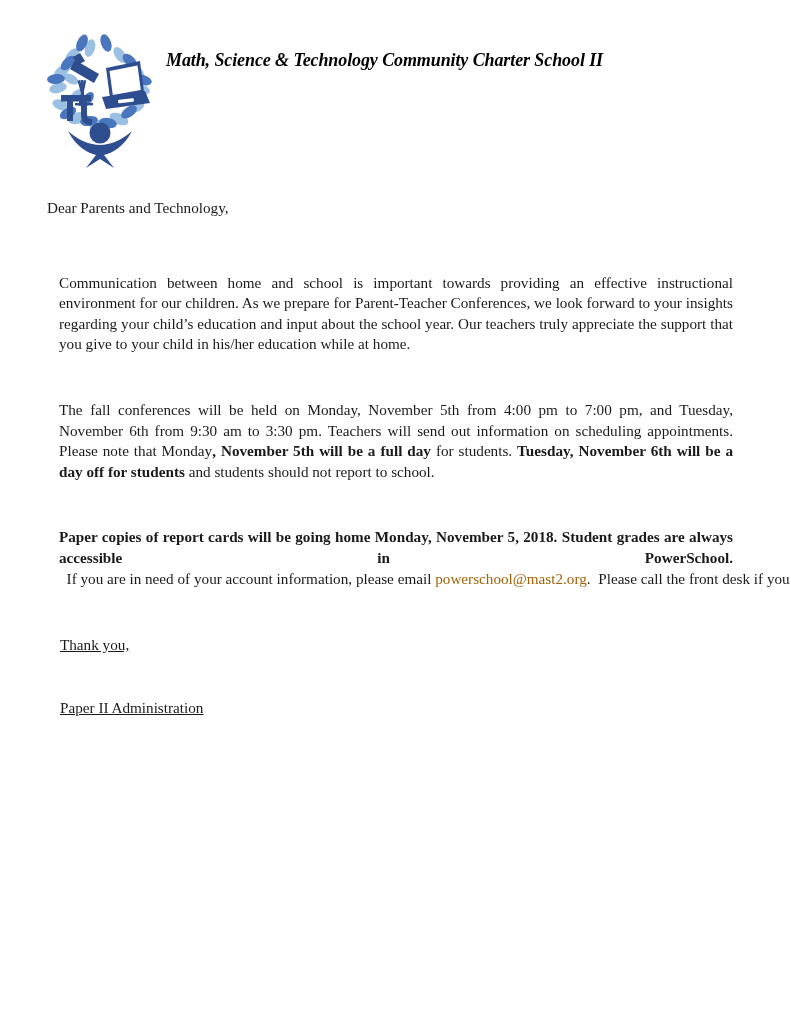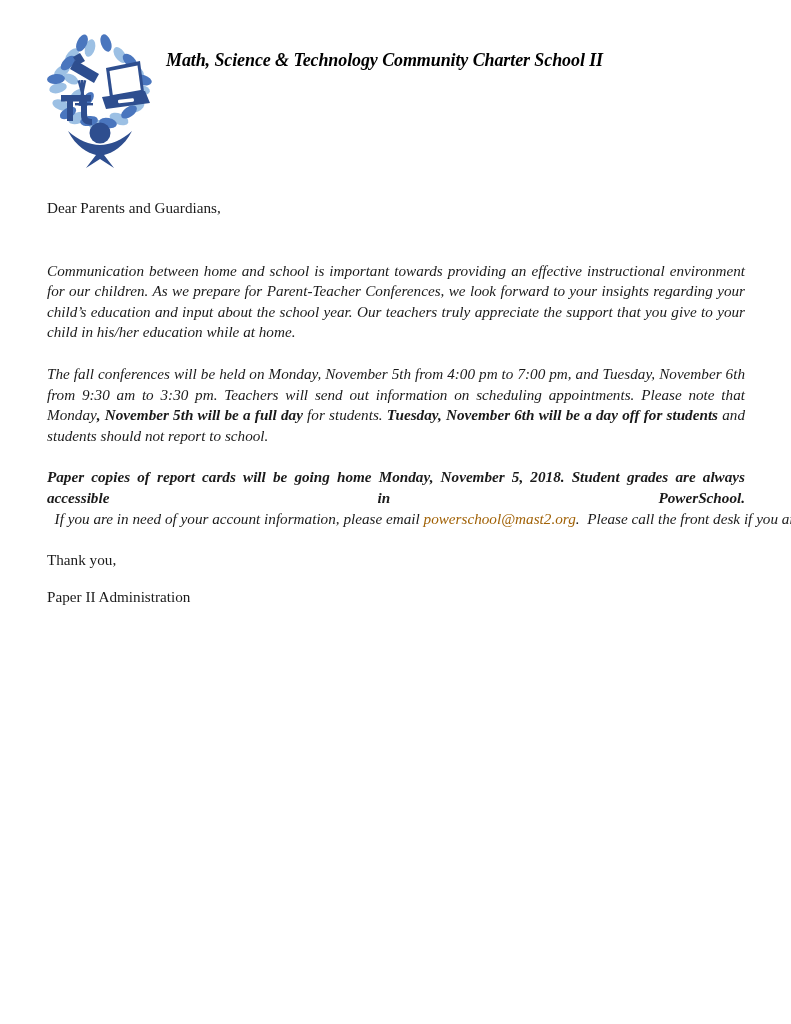--- a/index.html
+++ b/index.html
@@ -74,46 +74,46 @@
 
   .salutation {
     margin: 0;
     padding: 0;
     text-align: left;
     font-size: 15.2px;
     line-height: 20.6px;
   }
 
   p.para {
-    margin: 0;
+    margin: 12px;
     padding: 0;
     text-align: justify;
     text-justify: inter-word;
     font-size: 15.2px;
     line-height: 20.6px;
-    font-style: italic;
   }
 
   .gap-lg { height: 42px; }
   .gap-md { height: 21px; }
   .gap-sm { height: 16px; }
 
   .b { font-weight: bold; }
 
   .email-link {
     color: #a16207;
     text-decoration: none;
   }
 
   .closing {
-    margin: 0;
+    margin: 13px;
     padding: 0;
     text-align: left;
     font-size: 15.2px;
     line-height: 20.6px;
+    text-decoration: underline;
   }
 
   .wsp { white-space: pre; }
 </style>
 </head>
 <body>
 
 <div class="page">
 
   <div class="letterhead">
@@ -182,21 +182,21 @@
                  C 68 120, 80 114, 88 98
                  C 78 107, 66 112, 56 112 Z" fill="#2E4E8F"></path>
       </svg>
     </div>
 
     <div class="school-title">Math, Science &amp; Technology Community Charter School II</div>
   </div>
 
   <div class="letter-body">
 
-    <p class="salutation">Dear Parents and Guardians,</p>
+    <p class="salutation">Dear Parents and Technology,</p>
 
     <div class="gap-lg"></div>
 
     <p class="para">Communication between home and school is important towards providing an effective instructional environment for our children.  As we prepare for Parent-Teacher Conferences, we look forward to your insights regarding your child’s education and input about the school year. Our teachers truly appreciate the support that you give to your child in his/her education while at home.</p>
 
     <div class="gap-md"></div>
 
     <p class="para"><span>The fall conferences will be held on Monday, November 5th from 4:00 pm to 7:00 pm, and Tuesday, November 6th from 9:30 am to 3:30 pm. Teachers will send out information on scheduling appointments. Please note that Monday</span><span class="b">, November 5th will be a full day</span><span> for students. </span><span class="b">Tuesday, November 6th will be a day off for students</span><span> and students should not report to school.</span></p>
 
     <div class="gap-md"></div>

